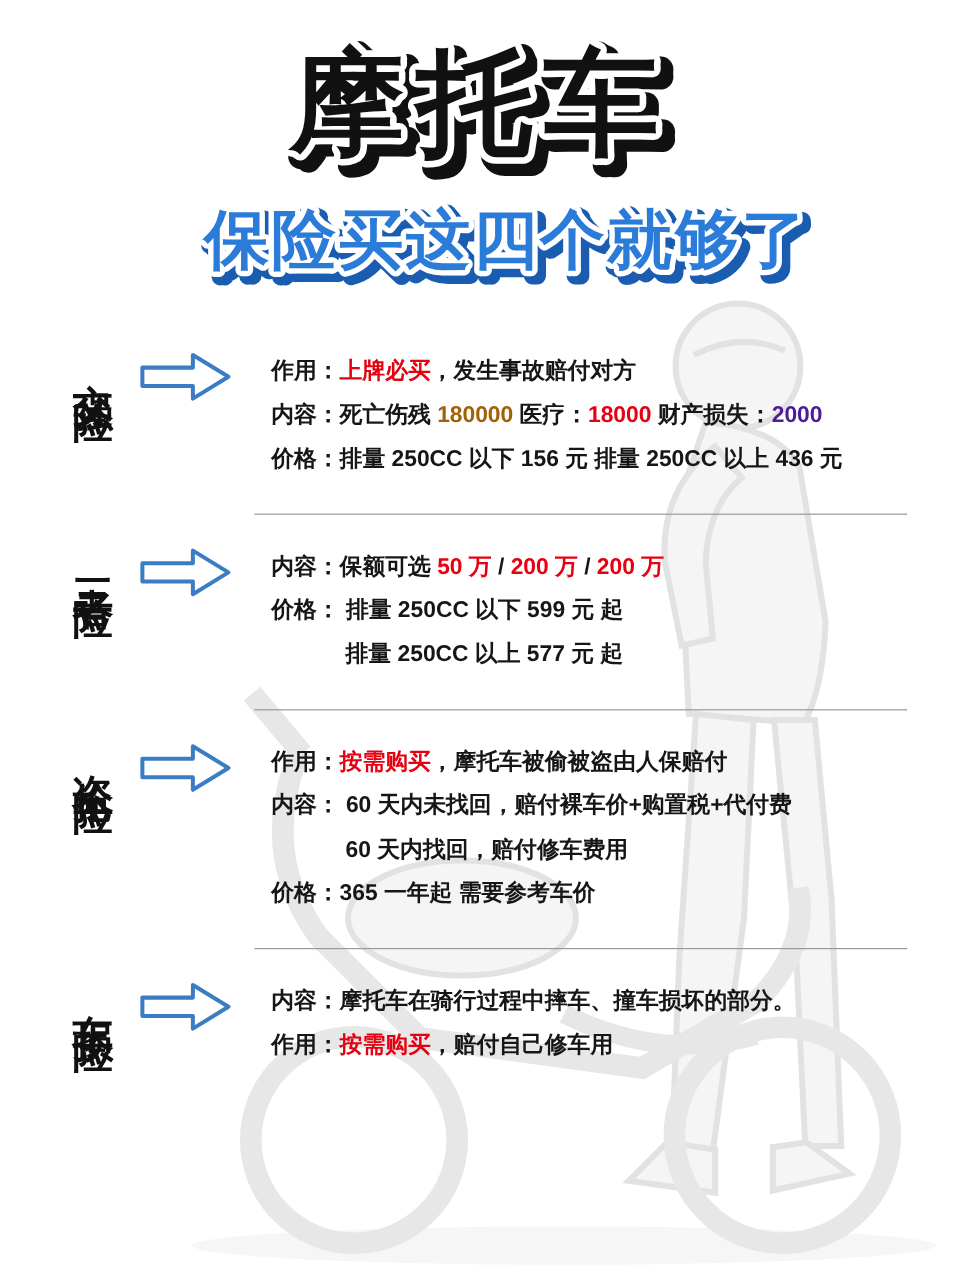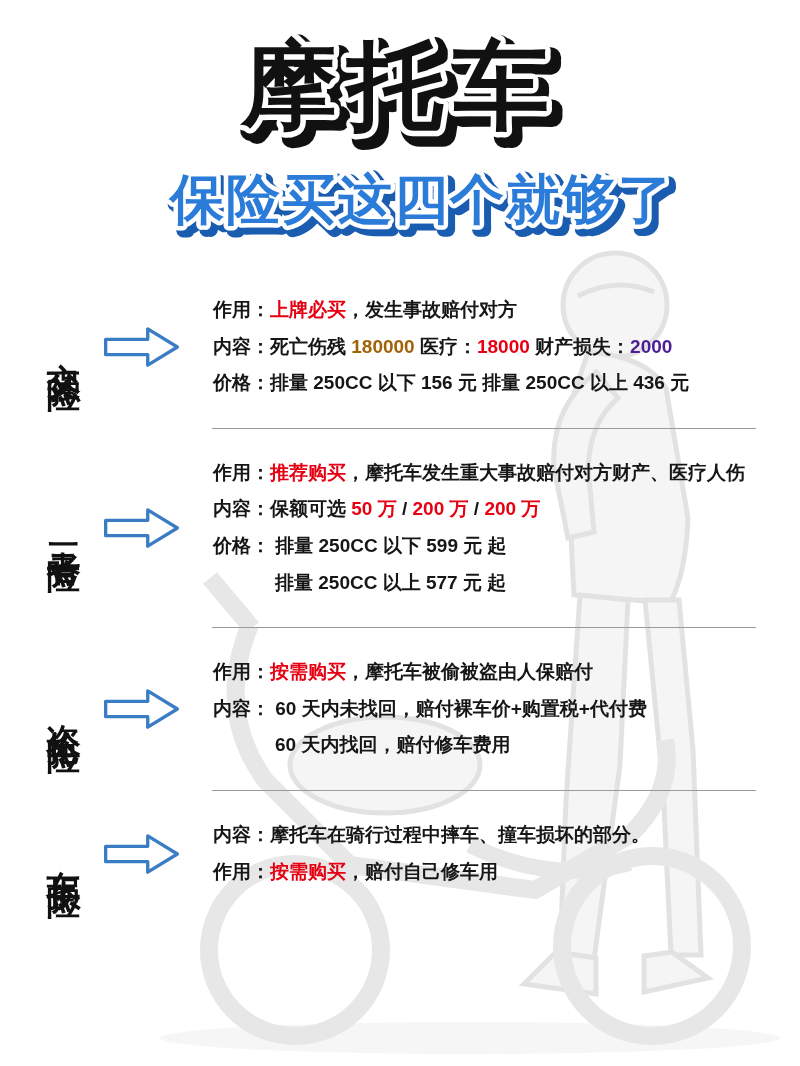--- a/index.html
+++ b/index.html
@@ -18,21 +18,21 @@
   .subtitle-svg{display:block;margin:-6px auto 0;}
   .big-title{font-family:"Liberation Sans", sans-serif;font-weight:900;font-size:96px;letter-spacing:10px;}
   .shadow-main{stroke-width:18px;stroke-linejoin:round;}
   .front-main{stroke:#ffffff;stroke-width:11px;stroke-linejoin:round;paint-order:stroke;}
   .sub-title{font-family:"Liberation Sans", sans-serif;font-weight:900;font-size:54px;letter-spacing:2px;}
   .shadow-sub{stroke-width:13px;stroke-linejoin:round;}
   .front-sub{stroke:#ffffff;stroke-width:9px;stroke-linejoin:round;paint-order:stroke;}
 
   
   .sections{margin-top:26px;}
-  .section{display:flex;align-items:center;padding:18px 44px 18px 39px;}
+  .section{display:flex;align-items:flex-start;padding:18px 44px 18px 52px;}
   .v-label{
     writing-mode:vertical-rl;text-orientation:upright;
     font-size:34px;font-weight:800;letter-spacing:8px;
     color:#111111;width:48px;display:flex;justify-content:center;
   }
   .arrow-cell{width:110px;display:flex;justify-content:center;align-items:center;flex:none;}
   .rows{flex:1;padding-left:16px;min-width:0;}
   .row{
     margin:0;padding:5px 0;
     font-size:19px;font-weight:700;color:#161616;
@@ -97,38 +97,38 @@
       </section>
       <div class="divider"></div>
       <section class="section">
         <div class="v-label">三者险</div>
         <div class="arrow-cell">
           <svg viewBox="0 0 80 46" width="78" height="44">
             <polygon points="2,15 46,15 46,4 77,23 46,42 46,31 2,31" fill="#ffffff" stroke="#3b7dc4" stroke-width="3.5" stroke-linejoin="round"></polygon>
           </svg>
         </div>
         <div class="rows">
-          <p class="row"><span class="seg">作用：</span><span class="seg" style="color: rgb(230, 0, 18);">推荐购买</span><span class="seg">，摩托车发生重大事故赔付对方财产、医疗人伤</span></p>
           <p class="row"><span class="seg">内容：保额可选 </span><span class="seg" style="color: rgb(230, 0, 18);">50 万</span><span class="seg"> / </span><span class="seg" style="color: rgb(230, 0, 18);">200 万</span><span class="seg"> / </span><span class="seg" style="color: rgb(230, 0, 18);">200 万</span></p>
           <p class="row"><span class="seg">价格： 排量 250CC 以下 599 元 起</span></p>
           <p class="row indent"><span class="seg">排量 250CC 以上 577 元 起</span></p>
         </div>
       </section>
       <div class="divider"></div>
       <section class="section">
         <div class="v-label">盗抢险</div>
         <div class="arrow-cell">
           <svg viewBox="0 0 80 46" width="78" height="44">
             <polygon points="2,15 46,15 46,4 77,23 46,42 46,31 2,31" fill="#ffffff" stroke="#3b7dc4" stroke-width="3.5" stroke-linejoin="round"></polygon>
           </svg>
         </div>
         <div class="rows">
           <p class="row"><span class="seg">作用：</span><span class="seg" style="color: rgb(230, 0, 18);">按需购买</span><span class="seg">，摩托车被偷被盗由人保赔付</span></p>
           <p class="row"><span class="seg">内容： 60 天内未找回，赔付裸车价+购置税+代付费</span></p>
           <p class="row indent"><span class="seg">60 天内找回，赔付修车费用</span></p>
+          <p class="row"><span class="seg">价格：365 一年起  需要参考车价</span></p>
         </div>
       </section>
       <div class="divider"></div>
       <section class="section">
         <div class="v-label">车损险</div>
         <div class="arrow-cell">
           <svg viewBox="0 0 80 46" width="78" height="44">
             <polygon points="2,15 46,15 46,4 77,23 46,42 46,31 2,31" fill="#ffffff" stroke="#3b7dc4" stroke-width="3.5" stroke-linejoin="round"></polygon>
           </svg>
         </div>

